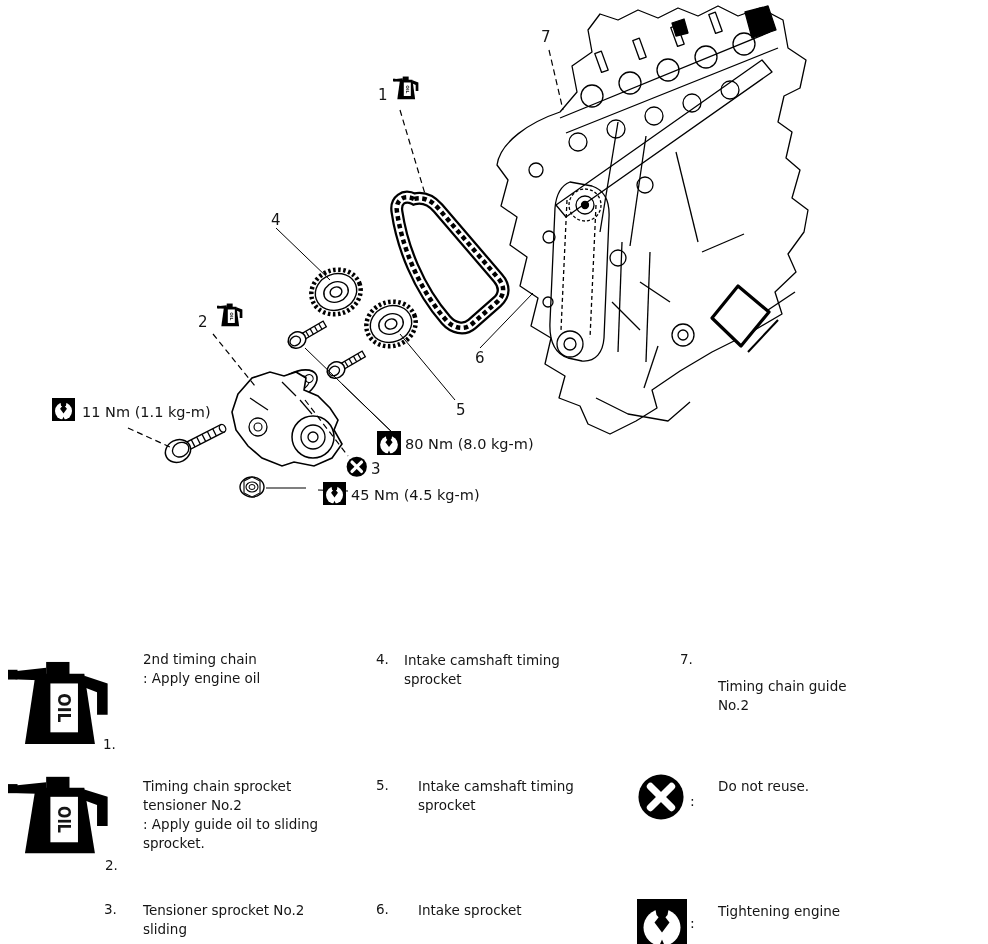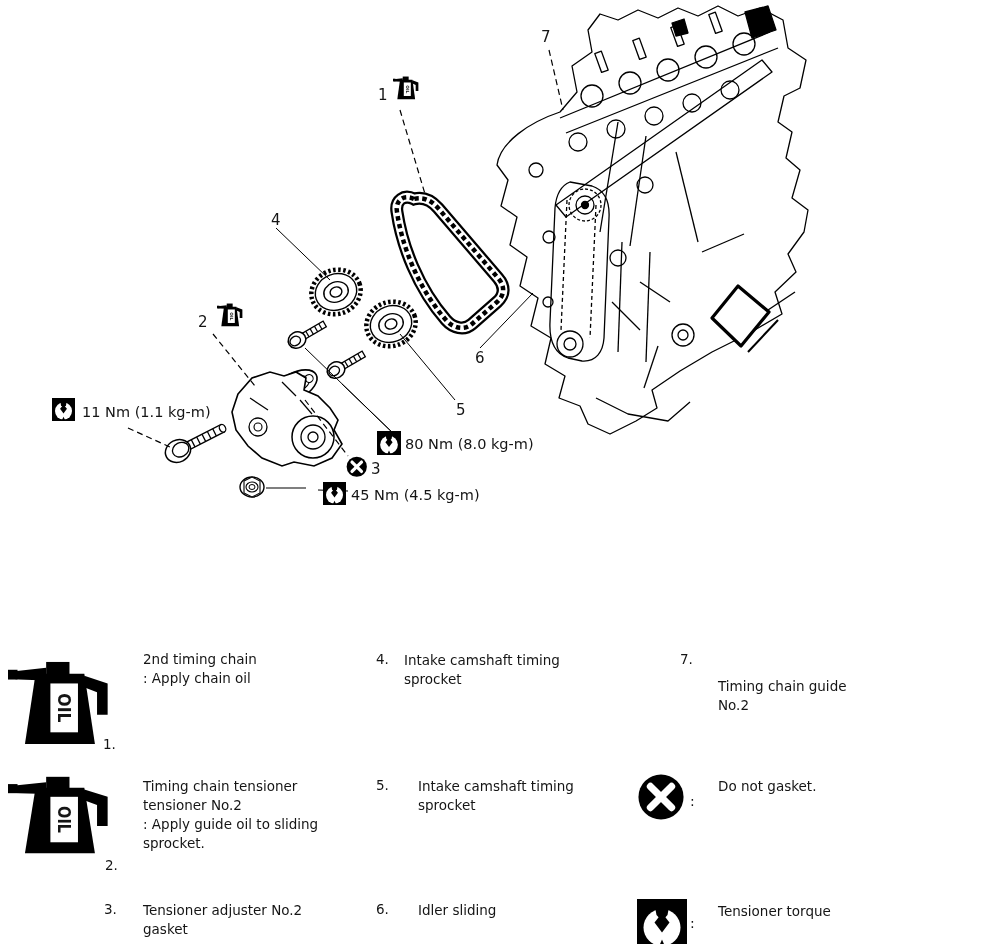--- a/index.html
+++ b/index.html
@@ -236,72 +236,72 @@
 </svg>
 
 <div>
 
   <svg class="lg-icon" style="left:8px;top:660px" width="106" height="86" viewBox="0 0 100 88" preserveAspectRatio="none">
     <use href="#oil-can-shape"></use>
   </svg>
   <div class="lg-num" style="left:103px;top:736px">1.</div>
   <div class="lg-text" style="left:143px;top:650px">
     <div>2nd timing chain</div>
-    <div>: Apply chain oil</div>
+    <div>: Apply engine oil</div>
   </div>
 
   <div class="lg-num" style="left:376px;top:651px">4.</div>
   <div class="lg-text" style="left:404px;top:651px">
     <div>Intake camshaft timing</div>
     <div>sprocket</div>
   </div>
 
   <div class="lg-num" style="left:680px;top:651px">7.</div>
   <div class="lg-text" style="left:718px;top:677px">
     <div>Timing chain guide</div>
     <div>No.2</div>
   </div>
 
   <svg class="lg-icon" style="left:8px;top:775px" width="106" height="80" viewBox="0 0 100 88" preserveAspectRatio="none">
     <use href="#oil-can-shape"></use>
   </svg>
   <div class="lg-num" style="left:105px;top:857px">2.</div>
   <div class="lg-text" style="left:143px;top:777px">
-    <div>Timing chain tensioner</div>
+    <div>Timing chain sprocket</div>
     <div>tensioner No.2</div>
     <div>: Apply guide oil to sliding</div>
     <div>sprocket.</div>
   </div>
 
   <div class="lg-num" style="left:376px;top:777px">5.</div>
   <div class="lg-text" style="left:418px;top:777px">
     <div>Intake camshaft timing</div>
     <div>sprocket</div>
   </div>
 
   <svg class="lg-icon" style="left:637px;top:773px" width="48" height="48" viewBox="0 0 100 100">
     <use href="#x-icon-shape"></use>
   </svg>
   <div class="lg-colon" style="left:690px;top:793px">:</div>
   <div class="lg-text" style="left:718px;top:777px">
-    <div>Do not gasket.</div>
+    <div>Do not reuse.</div>
   </div>
 
   <div class="lg-num" style="left:104px;top:901px">3.</div>
   <div class="lg-text" style="left:143px;top:901px">
-    <div>Tensioner adjuster No.2</div>
-    <div>gasket</div>
+    <div>Tensioner sprocket No.2</div>
+    <div>sliding</div>
   </div>
 
   <div class="lg-num" style="left:376px;top:901px">6.</div>
   <div class="lg-text" style="left:418px;top:901px">
-    <div>Idler sliding</div>
+    <div>Intake sprocket</div>
   </div>
 
   <svg class="lg-icon" style="left:637px;top:899px" width="50" height="50" viewBox="0 0 100 100">
     <use href="#torque-icon-shape"></use>
   </svg>
   <div class="lg-colon" style="left:690px;top:915px">:</div>
   <div class="lg-text" style="left:718px;top:902px">
-    <div>Tensioner torque</div>
+    <div>Tightening engine</div>
   </div>
 
 </div>
 
 </body></html>

